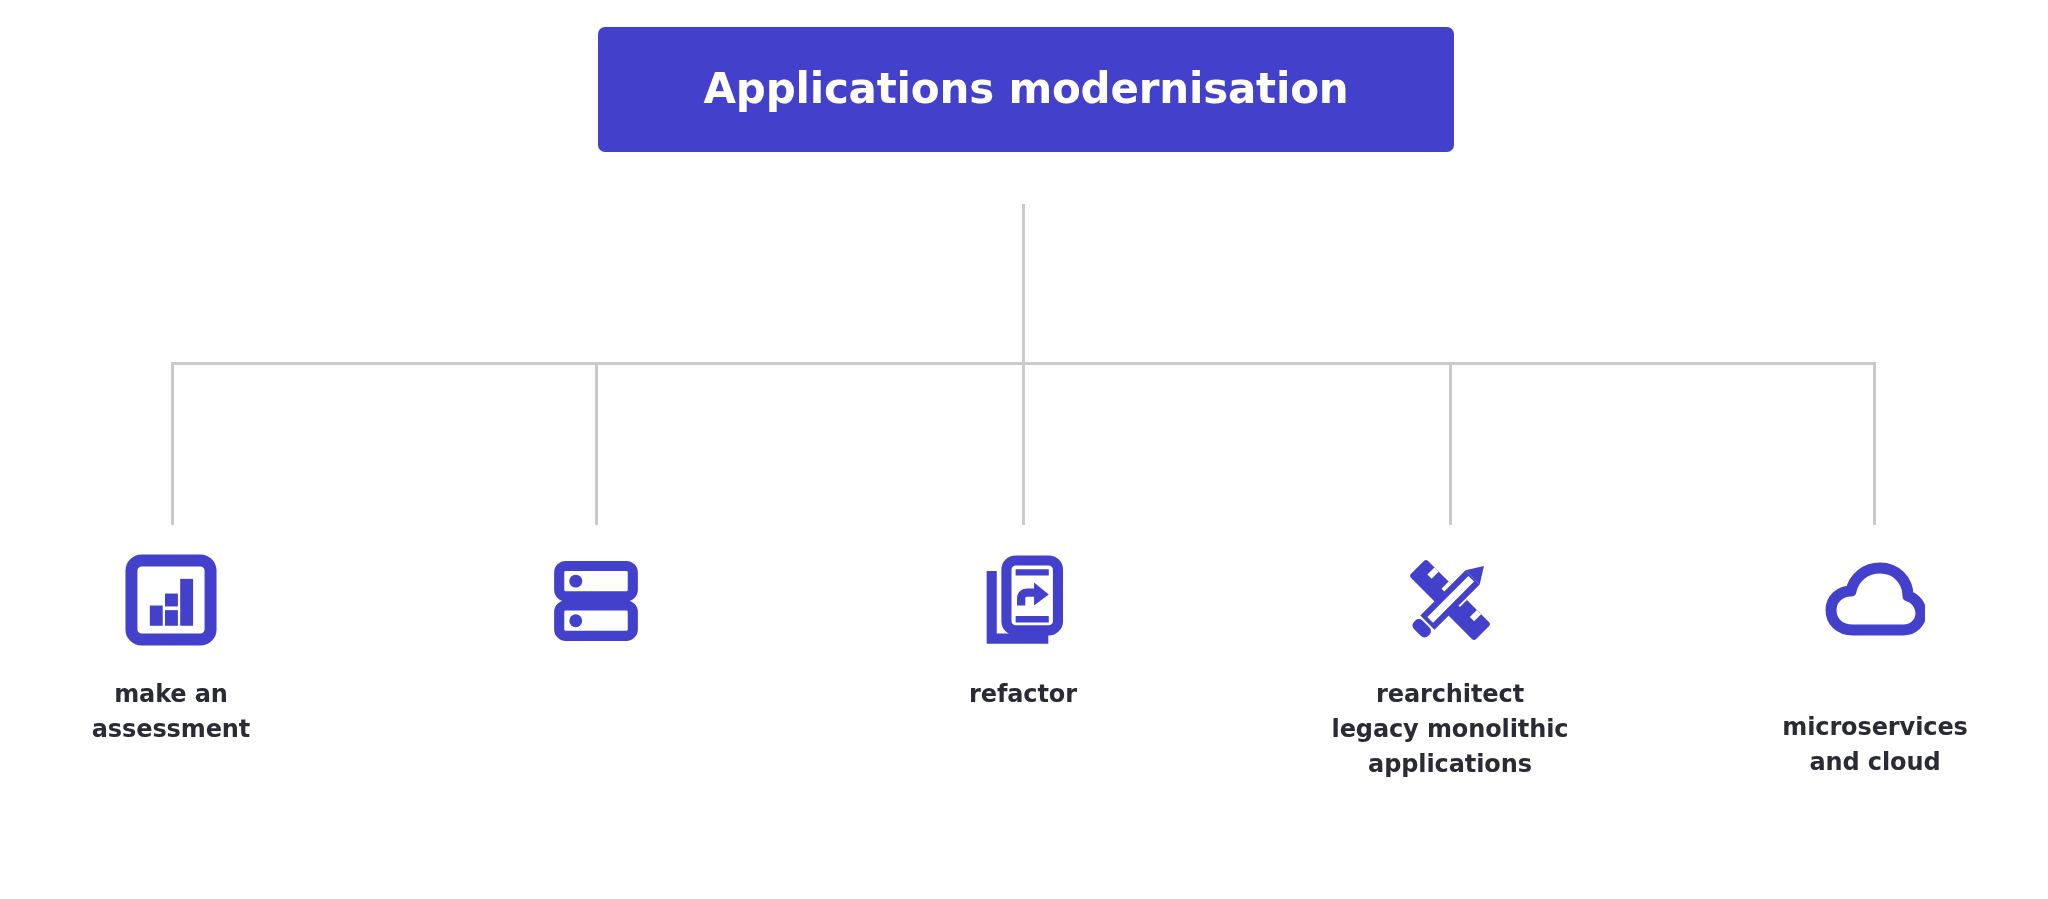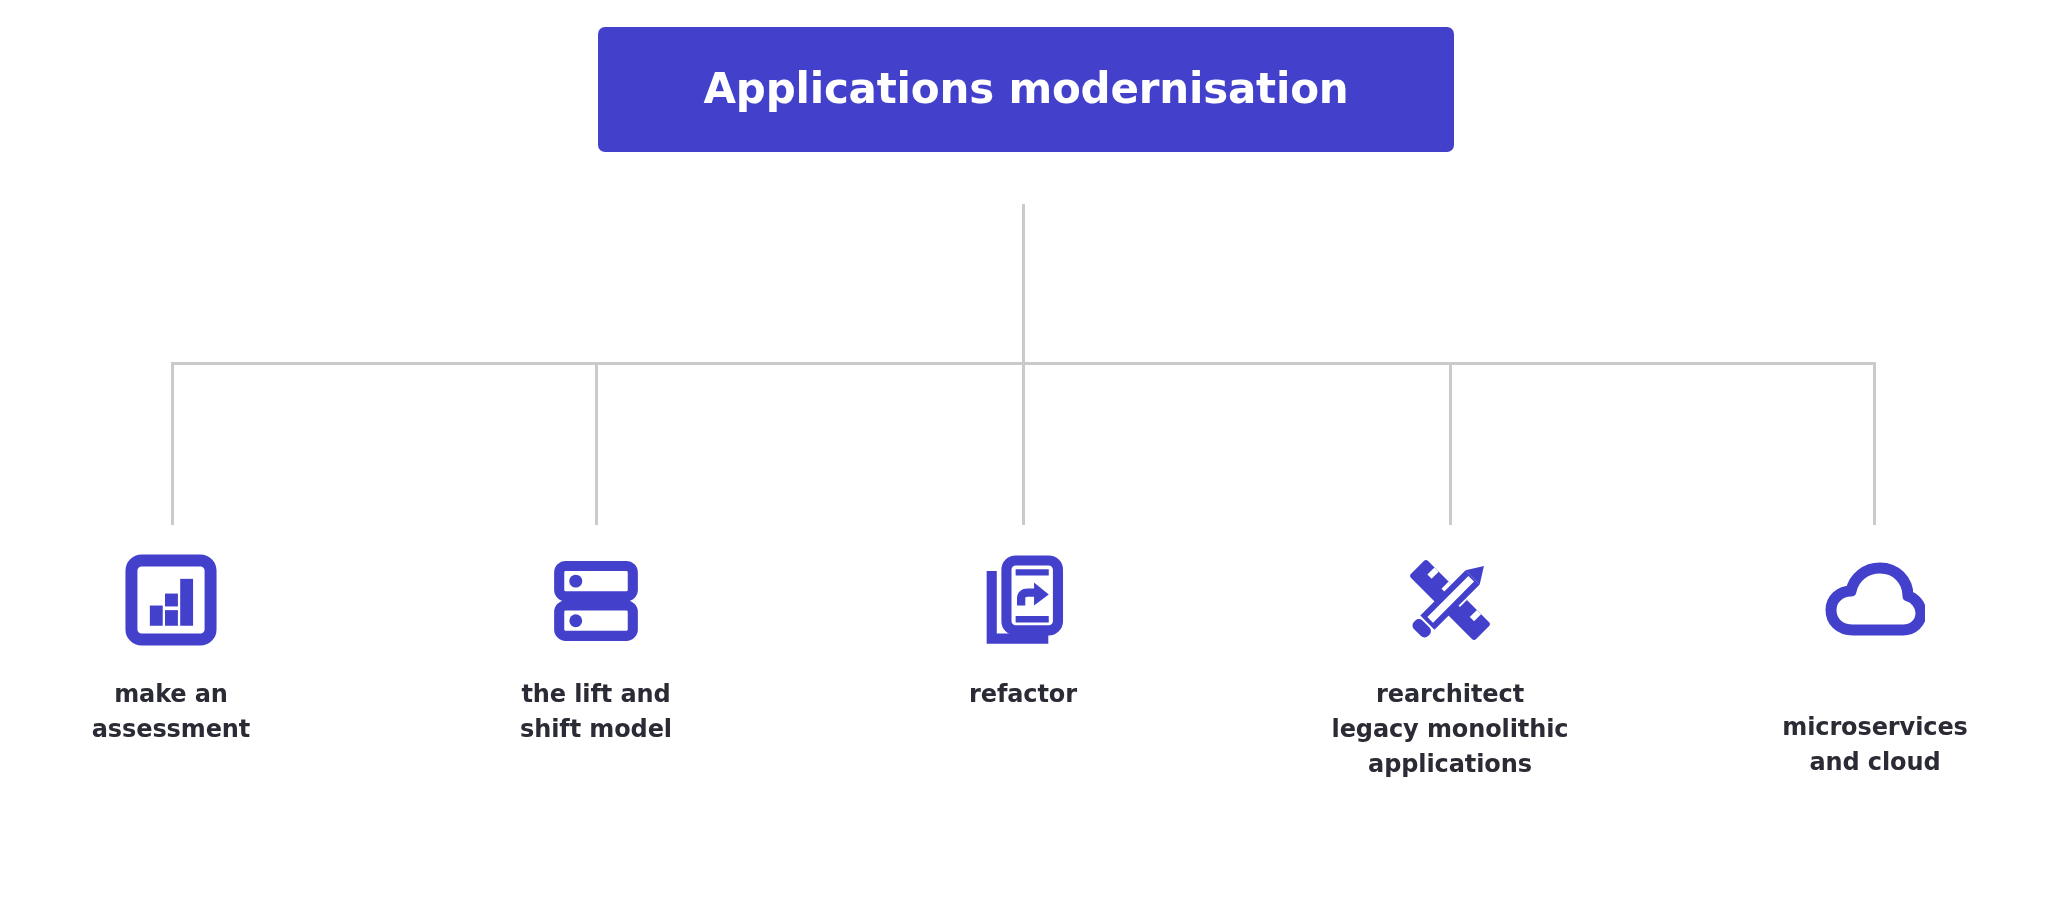--- a/index.html
+++ b/index.html
@@ -127,22 +127,20 @@
 
   <div class="leaf" id="leaf-1">
     <div class="leaf-icon">
       <svg width="92" height="92" viewBox="0 0 100 100" xmlns="http://www.w3.org/2000/svg">
         <rect x="10" y="13" width="80" height="33" rx="7" ry="7" fill="none" stroke="#4341cb" stroke-width="11"></rect>
         <circle cx="28" cy="29.5" r="7" fill="#4341cb"></circle>
         <rect x="10" y="56" width="80" height="33" rx="7" ry="7" fill="none" stroke="#4341cb" stroke-width="11"></rect>
         <circle cx="28" cy="72.5" r="7" fill="#4341cb"></circle>
       </svg>
     </div>
-    <div class="leaf-label">the lift and
-shift model</div>
   </div>
 
   <div class="leaf" id="leaf-2">
     <div class="leaf-icon">
       <svg width="92" height="96" viewBox="0 0 100 104" xmlns="http://www.w3.org/2000/svg">
 
         <path d="M16 26 L16 94 L72 94" fill="none" stroke="#4341cb" stroke-width="11" stroke-linecap="square"></path>
 
         <rect x="32" y="9" width="56" height="76" rx="10" ry="10" fill="none" stroke="#4341cb" stroke-width="11"></rect>
         <line x1="42" y1="22" x2="78" y2="22" stroke="#4341cb" stroke-width="7"></line>

